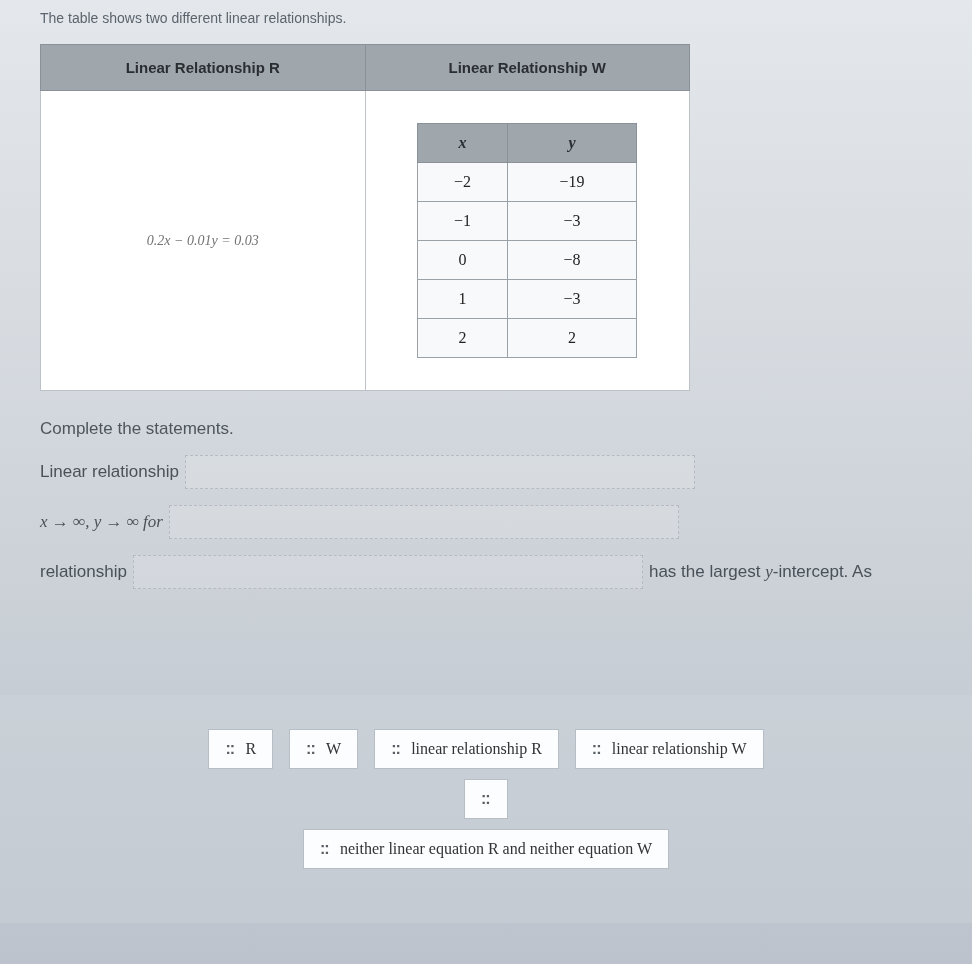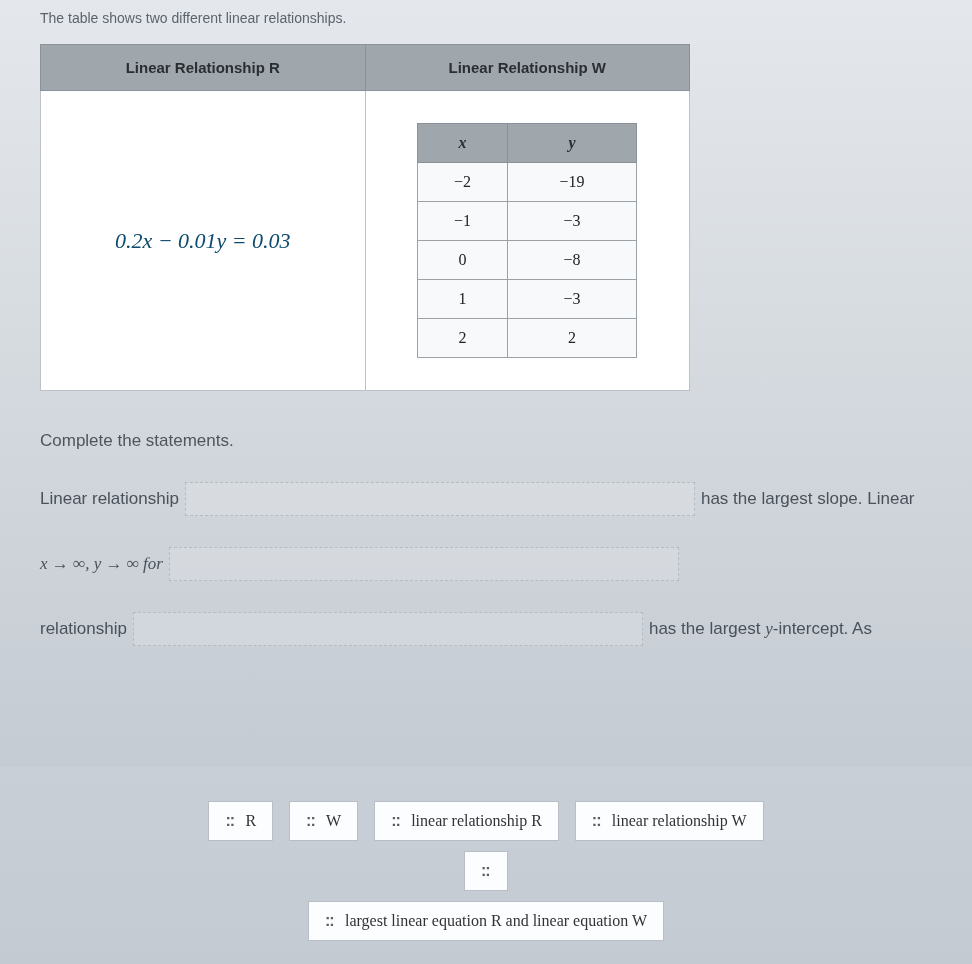--- a/index.html
+++ b/index.html
@@ -27,21 +27,21 @@
     padding: 14px 8px;
     border: 1px solid #8a9198;
     font-size: 15px;
   }
   .rel-table td {
     border: 1px solid #bcc2c8;
     padding: 0;
     vertical-align: middle;
     text-align: center;
   }
-  .eq-cell { width: 50%; height: 300px; font-size: 22px; color: #0c4a6e; }
+  .eq-cell { width: 50%; height: 300px; font-size: 14px; color: #737373; }
   .sub-cell { width: 50%; padding: 20px 0; }
   .inner-table {
     border-collapse: collapse;
     margin: 0 auto;
     width: 220px;
   }
   .inner-table th {
     background: #9fa7ad;
     color: #2a2e32;
     font-weight: bold;
@@ -52,26 +52,26 @@
     font-size: 16px;
   }
   .inner-table td {
     border: 1px solid #9aa1a7;
     padding: 10px 0;
     font-family: Georgia, 'Times New Roman', serif;
     font-size: 16px;
     color: #222;
     background: #f8f9fa;
   }
-  .sec2 { margin-top: 40px; font-size: 17px; color: #4e555c; }
+  .sec2 { margin-top: 28px; font-size: 17px; color: #4e555c; }
   .fill-line {
     display: flex;
     align-items: center;
     flex-wrap: wrap;
-    margin: 31px 0;
+    margin: 16px 0;
     font-size: 17px;
     gap: 6px;
   }
   .dropzone {
     display: inline-block;
     border: 1.5px dashed #b4bbc2;
     min-height: 34px;
     background: rgba(255,255,255,0.15);
     vertical-align: middle;
   }
@@ -165,21 +165,20 @@
         </td>
       </tr>
     </tbody>
   </table>
 
   <div class="sec2">Complete the statements.</div>
 
   <div class="fill-line">
     <span>Linear relationship</span>
     <span class="dropzone dz-lg"></span>
-    <span>has the largest slope. Linear</span>
   </div>
 
   <div class="fill-line">
     <span class="mathserif">x → ∞, y → ∞ for</span>
     <span class="dropzone dz-lg"></span>
   </div>
 
   <div class="fill-line">
     <span>relationship</span>
     <span class="dropzone dz-lg"></span>
@@ -207,16 +206,16 @@
     </div>
   </div>
   <div class="tile-row">
     <div class="tile">
       <span class="grip">::</span>
     </div>
   </div>
   <div class="tile-row">
     <div class="tile">
       <span class="grip">::</span>
-      <span>largest linear equation R and linear equation W</span>
+      <span>neither linear equation R and neither equation W</span>
     </div>
   </div>
 </div>
 
 </body></html>

